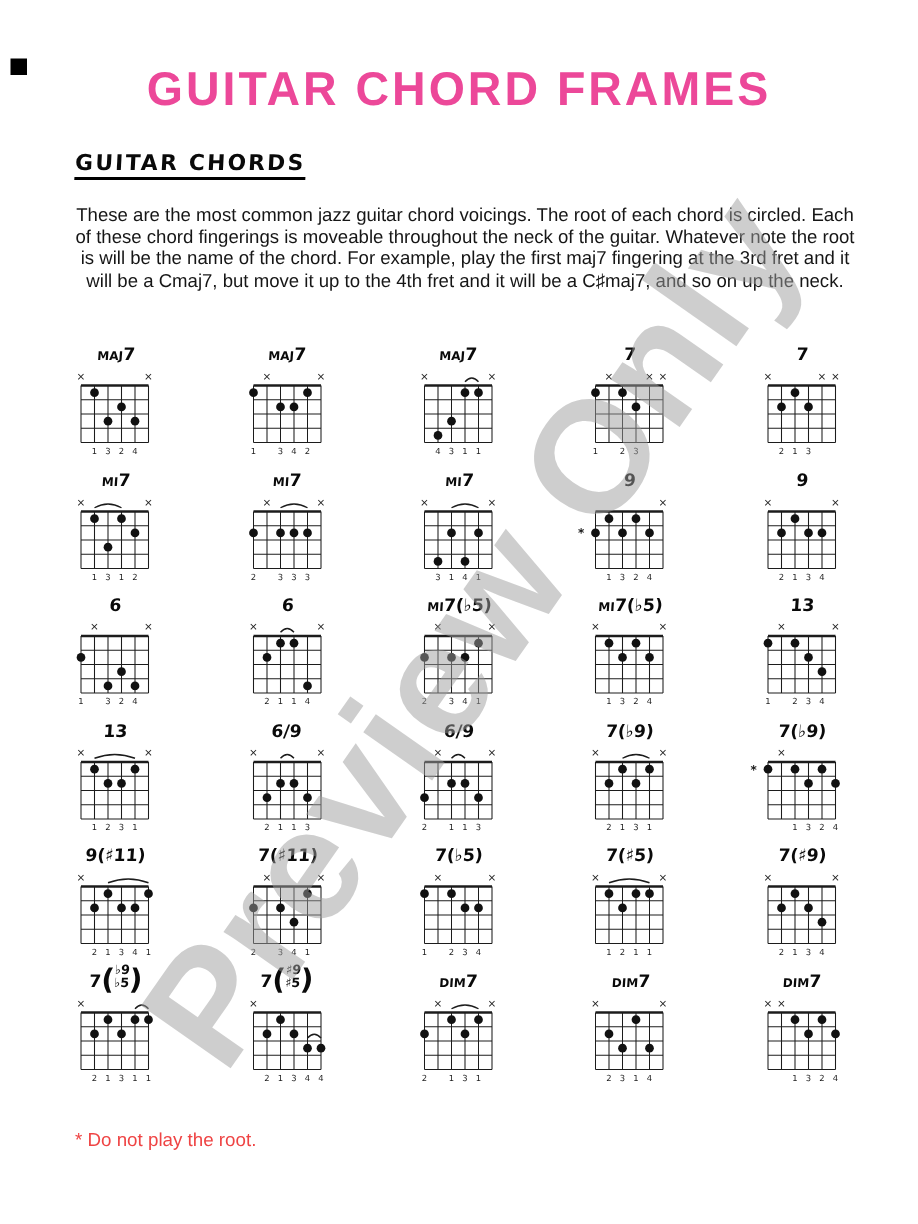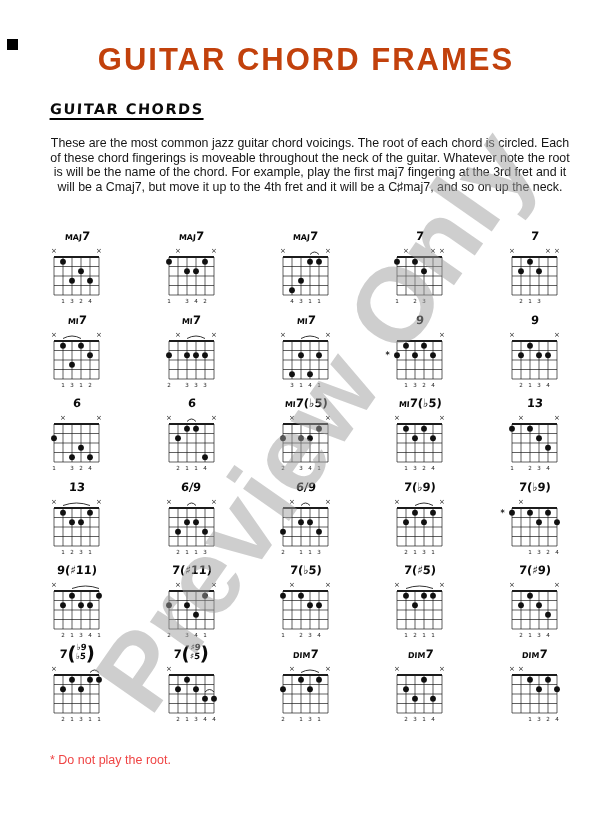--- a/index.html
+++ b/index.html
@@ -4,21 +4,21 @@
 <style>
   html,body{margin:0;padding:0;}
   body{
     width:612px;height:816px;position:relative;background:#ffffff;overflow:hidden;
     font-family:"Liberation Sans",sans-serif;color:#111;
   }
   .corner-mark{position:absolute;left:7px;top:39px;width:11px;height:11px;background:#000;}
   .page-title{
     position:absolute;top:42px;left:0;width:612px;text-align:center;
     font-family:"Liberation Sans",sans-serif;font-weight:900;font-size:31px;
-    letter-spacing:2px;transform:scaleY(1.02);margin:0;color:#c2410c;
+    letter-spacing:2px;transform:scaleY(1.02);margin:0;color:#ec4899;
   }
   .section-heading{
     position:absolute;left:50px;top:101px;margin:0;
     font-family:"DejaVu Sans",sans-serif;font-weight:bold;font-size:14.5px;
     font-variant:small-caps;letter-spacing:1.5px;border-bottom:2.5px solid #000;
     padding-bottom:1px;transform:skewX(-3deg);color:#0a0a0a;
   }
   .intro-text{
     position:absolute;left:50px;top:136px;width:520px;margin:0;
     font-size:12.4px;line-height:14.6px;color:#161616;text-align:center;

